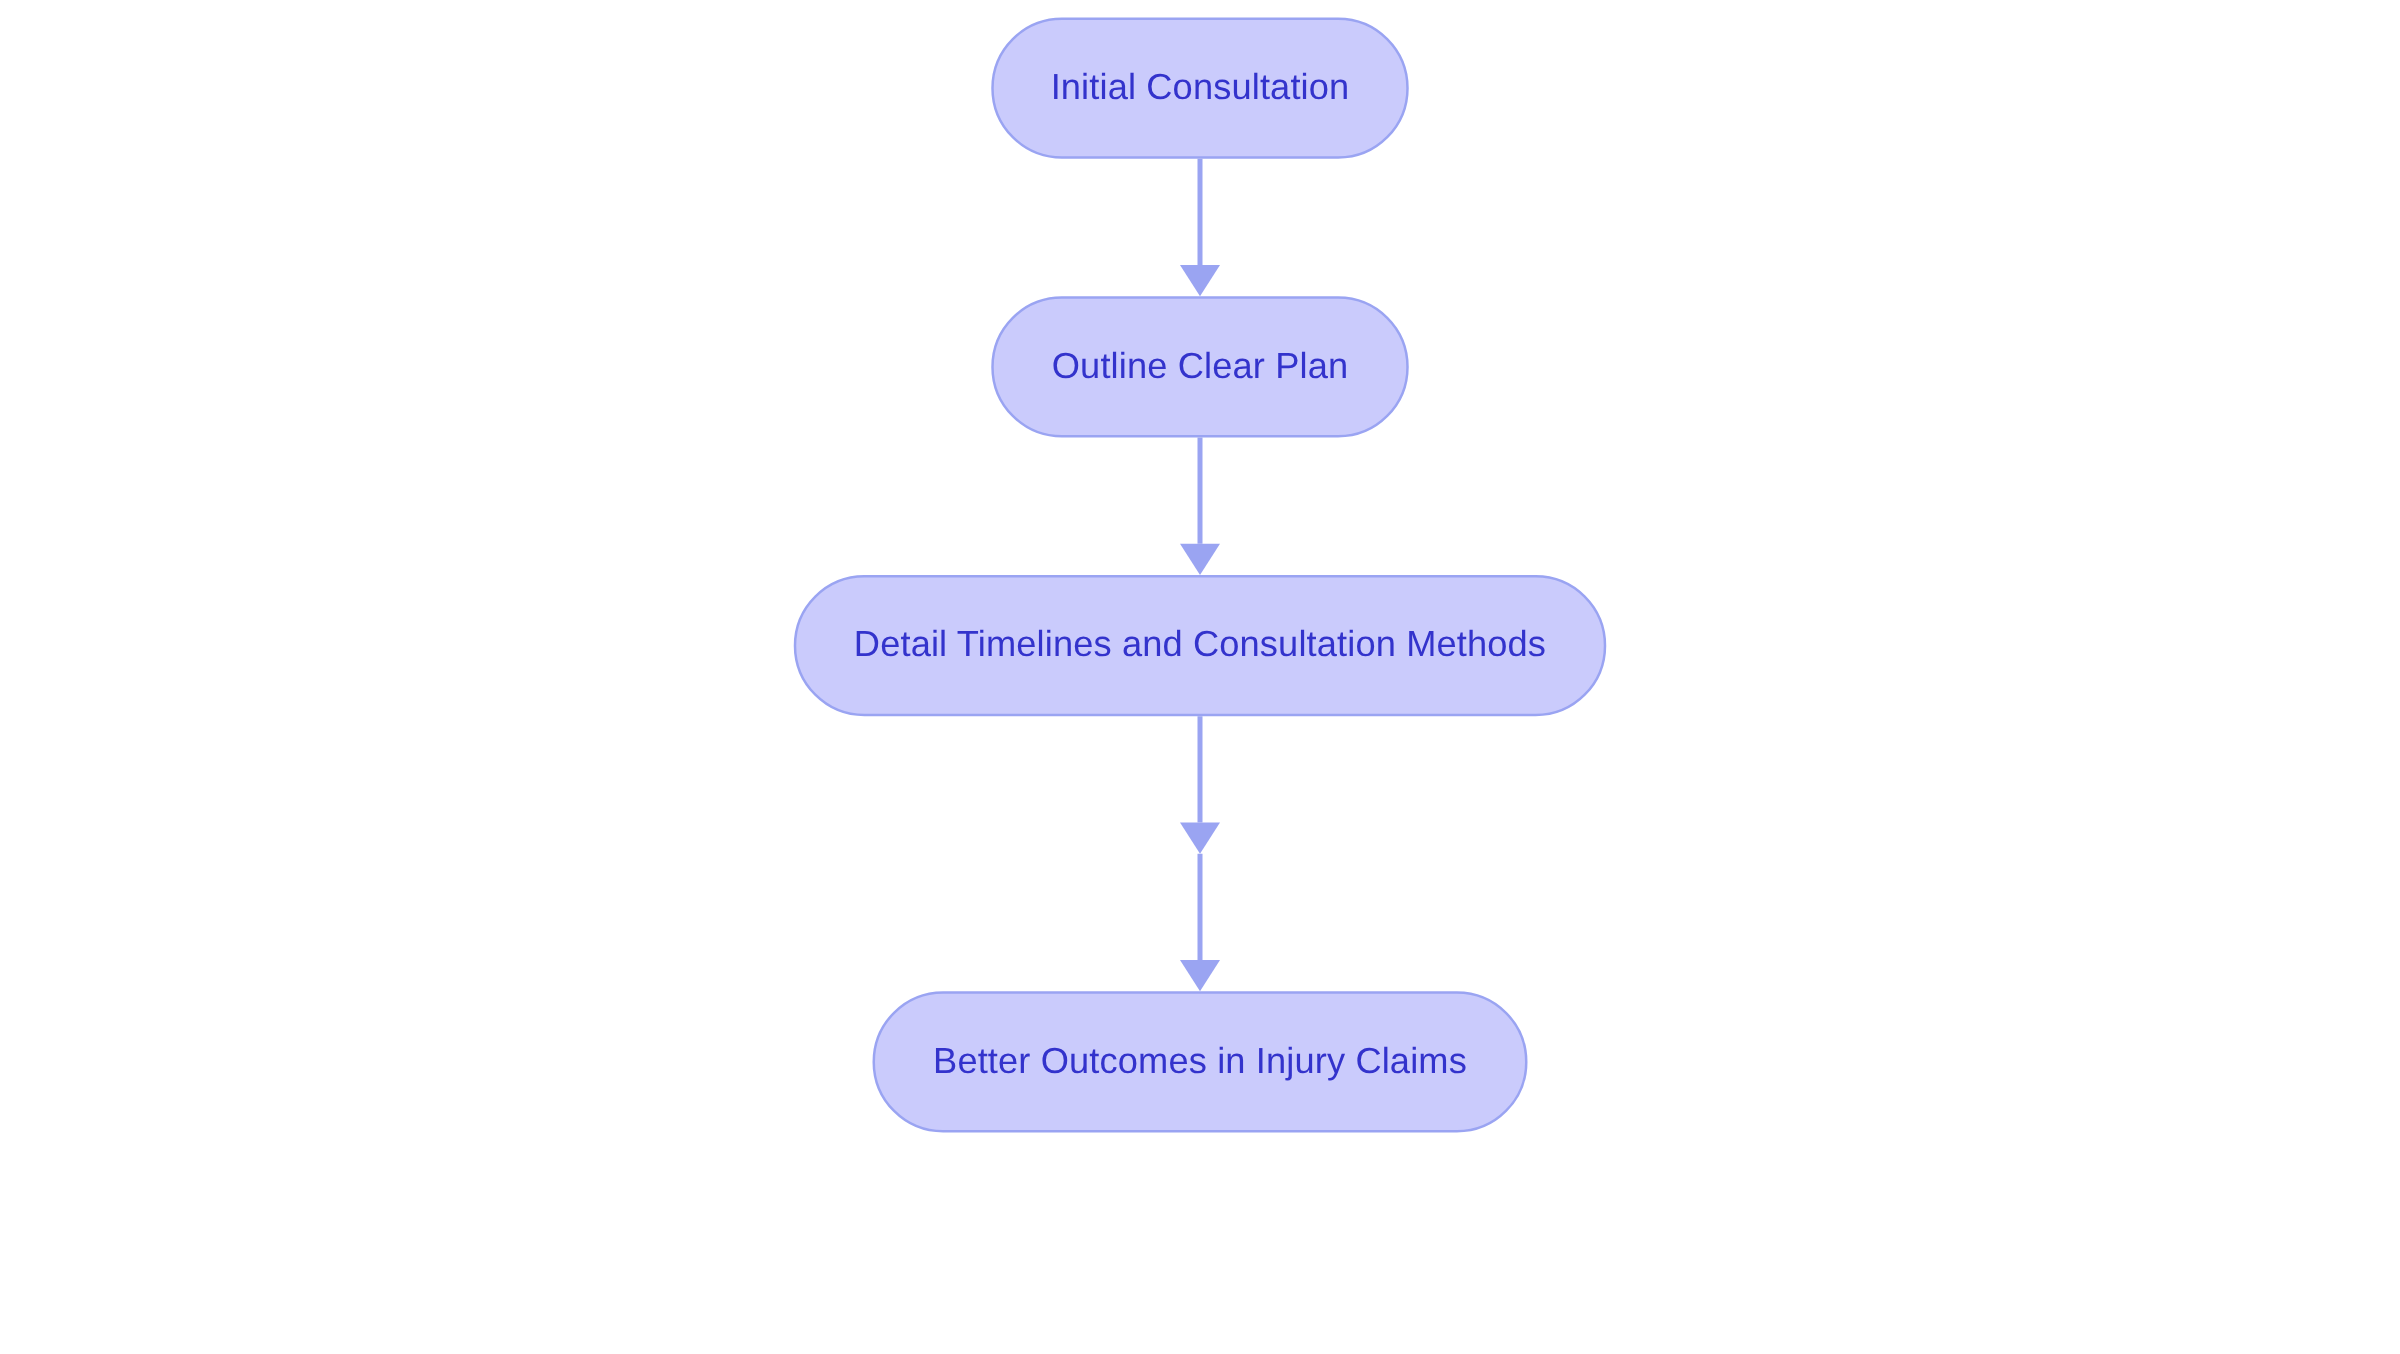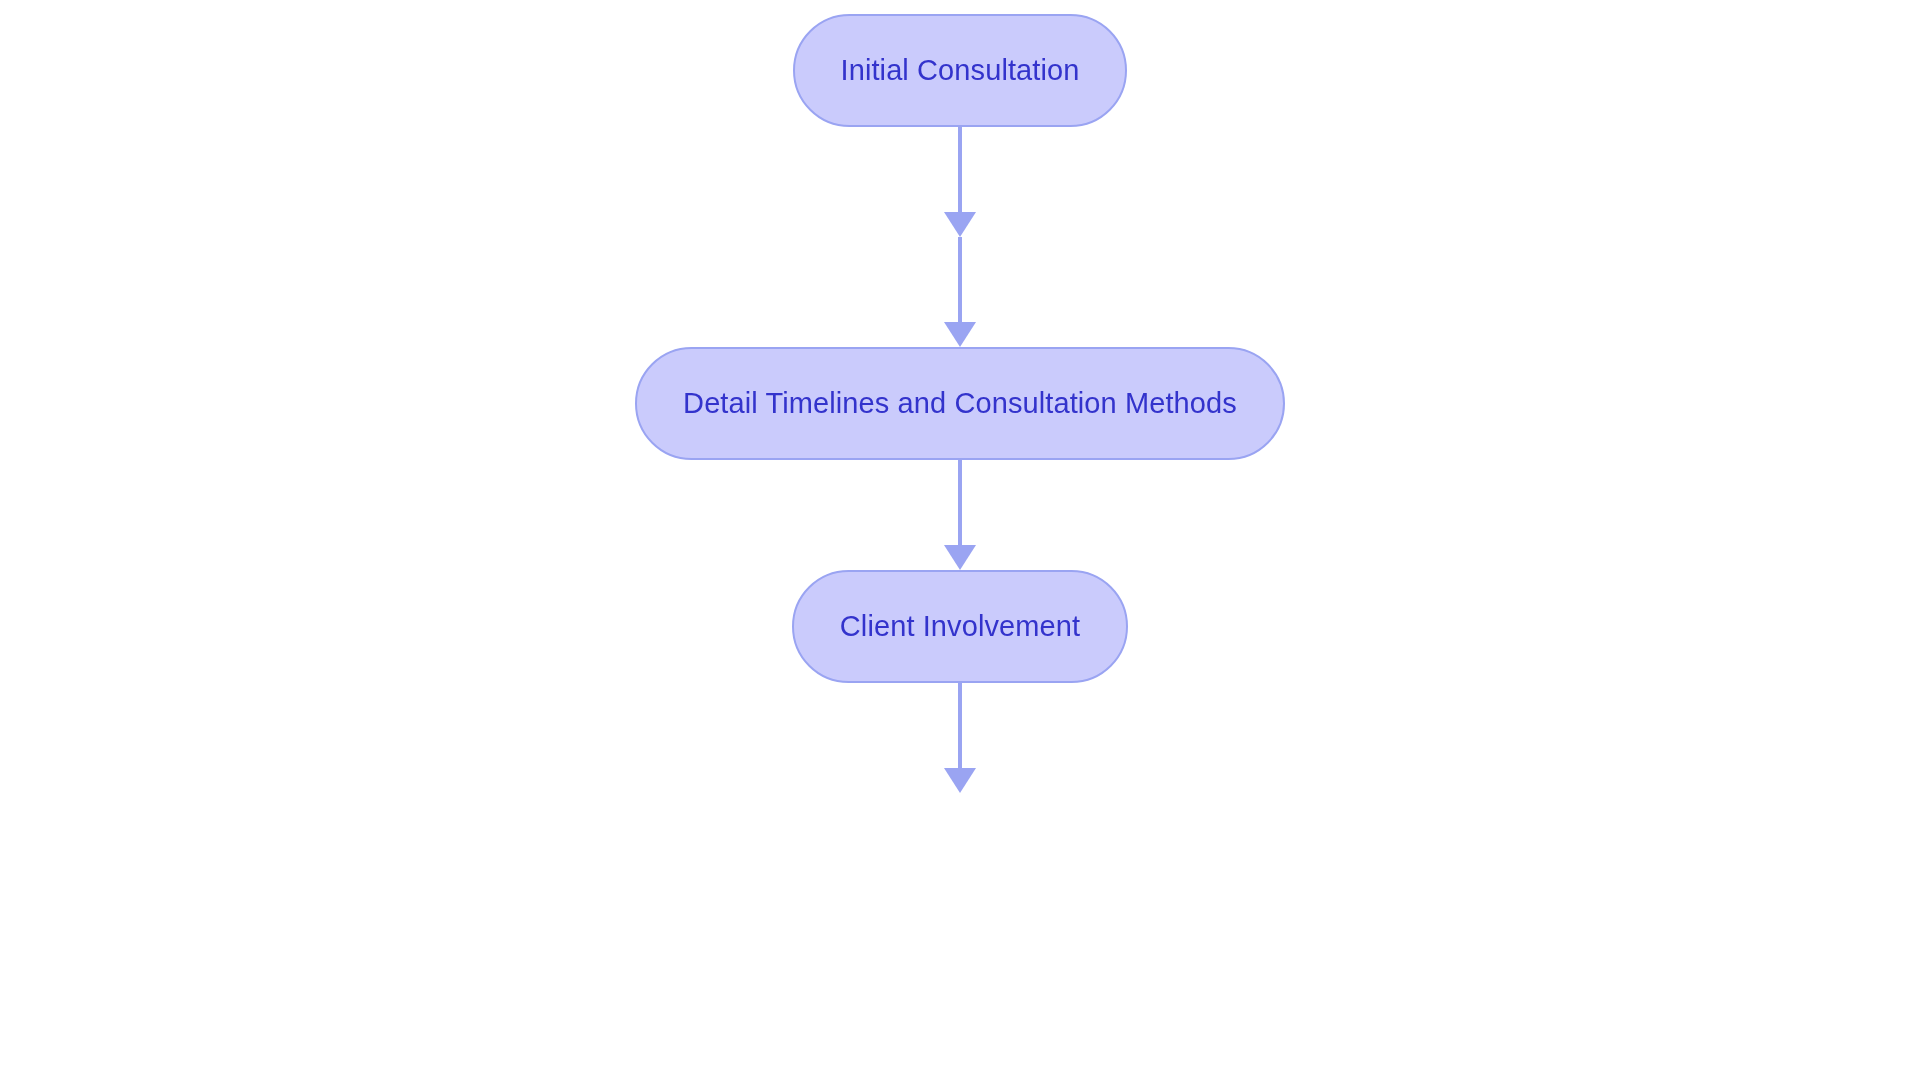--- a/index.html
+++ b/index.html
@@ -90,39 +90,42 @@
 
     <div class="node" style="background: rgb(202, 203, 252); border-color: rgb(154, 164, 242);">
       <span class="node-label" style="color: rgb(51, 51, 204);">Initial Consultation</span>
     </div>
 
     <div class="connector">
       <div class="stem" style="background: rgb(154, 164, 242);"></div>
       <div class="head" style="border-top-color: rgb(154, 164, 242);"></div>
     </div>
 
+    <div class="node" style="background: rgb(202, 203, 252); border-color: rgb(154, 164, 242);">
+      <span class="node-label" style="color: rgb(51, 51, 204);">Outline Clear Plan</span>
+    </div>
 
     <div class="connector">
       <div class="stem" style="background: rgb(154, 164, 242);"></div>
       <div class="head" style="border-top-color: rgb(154, 164, 242);"></div>
     </div>
 
     <div class="node" style="background: rgb(202, 203, 252); border-color: rgb(154, 164, 242);">
       <span class="node-label" style="color: rgb(51, 51, 204);">Detail Timelines and Consultation Methods</span>
     </div>
 
     <div class="connector">
       <div class="stem" style="background: rgb(154, 164, 242);"></div>
       <div class="head" style="border-top-color: rgb(154, 164, 242);"></div>
     </div>
 
-    <div class="node" style="background: rgb(202, 203, 252); border-color: rgb(154, 164, 242);">
-      <span class="node-label" style="color: rgb(51, 51, 204);">Client Involvement</span>
-    </div>
 
     <div class="connector">
       <div class="stem" style="background: rgb(154, 164, 242);"></div>
       <div class="head" style="border-top-color: rgb(154, 164, 242);"></div>
     </div>
 
+    <div class="node" style="background: rgb(202, 203, 252); border-color: rgb(154, 164, 242);">
+      <span class="node-label" style="color: rgb(51, 51, 204);">Better Outcomes in Injury Claims</span>
+    </div>
 
   </div>
 </div>
 
 </body></html>

